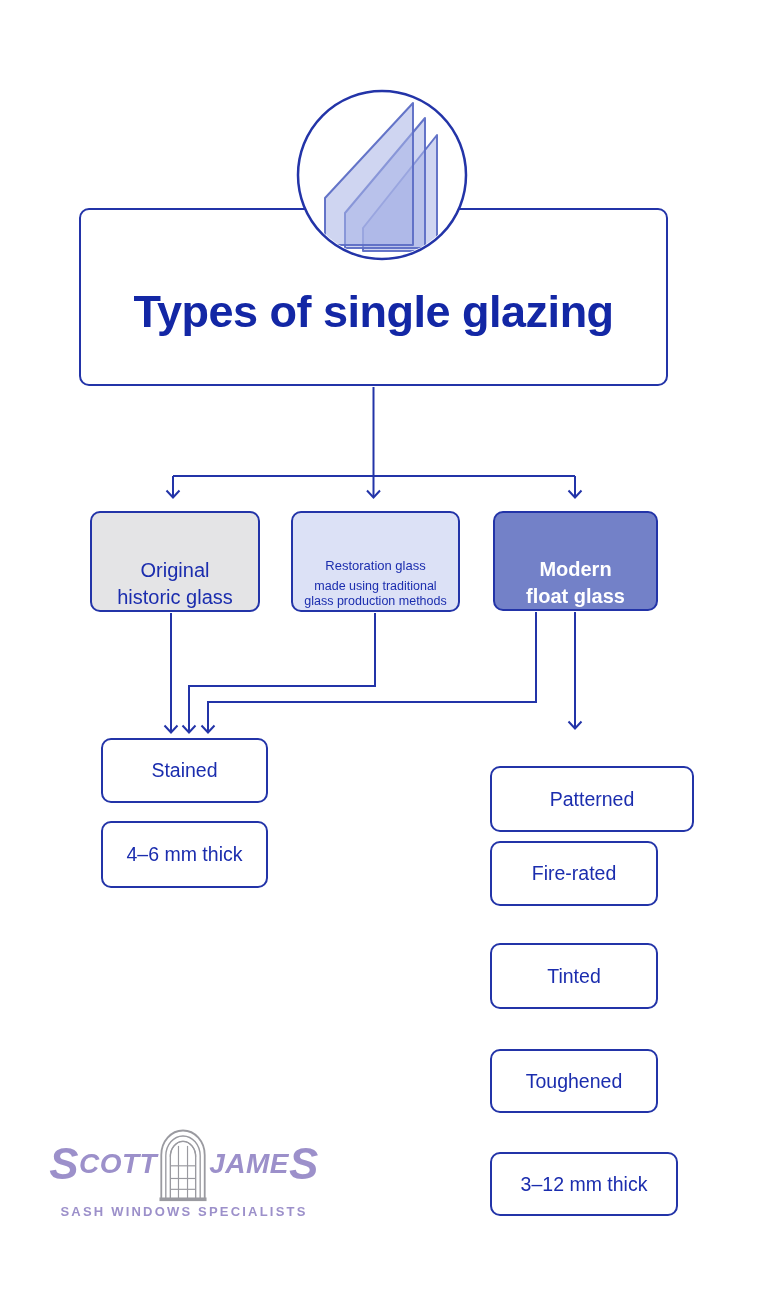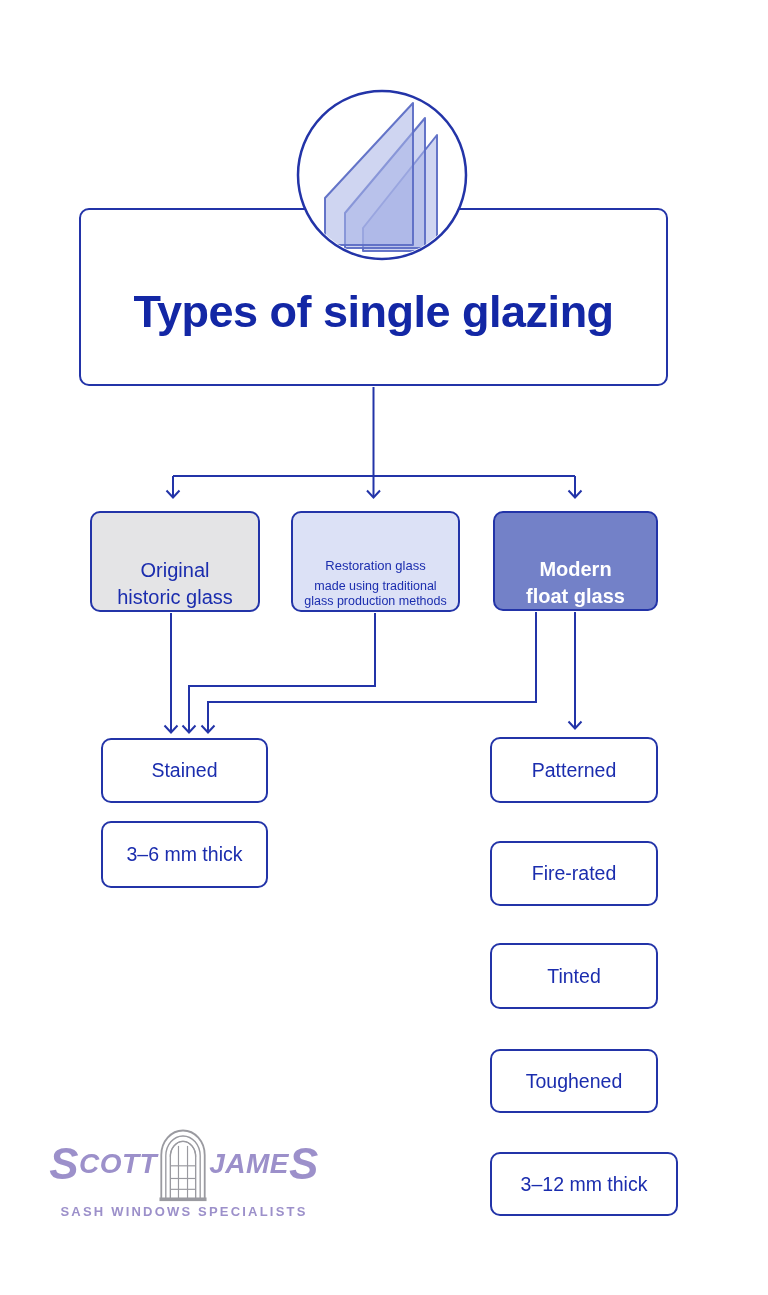--- a/index.html
+++ b/index.html
@@ -22,21 +22,21 @@
   .pre{white-space:pre-line;}
   .cat{font-size:20px;font-weight:500;line-height:1.32;justify-content:flex-end;}
   .cat-original{left:90px;top:503px;width:170px;height:101px;background:#e4e4e6;}
   .cat-restoration{left:291px;top:503px;width:169px;height:101px;background:#dce1f6;}
   .cat-restoration .cat-label{font-size:13px;margin-bottom:5px;}
   .cat-sub{font-size:12.5px;line-height:1.25;font-weight:400;padding:0 8px;}
   .cat-modern{left:493px;top:503px;width:165px;height:100px;background:#7381c8;color:#ffffff;font-weight:700;}
   .leaf{font-size:19.5px;font-weight:500;}
   .leaf-stained{left:101px;top:730px;width:167px;height:65px;}
   .leaf-thick46{left:101px;top:813px;width:167px;height:67px;}
-  .leaf-patterned{left:490px;top:729px;width:168px;height:66px;}
+  .leaf-patterned{left:490px;top:758px;width:204px;height:66px;}
   .leaf-fire{left:490px;top:833px;width:168px;height:65px;}
   .leaf-tinted{left:490px;top:935px;width:168px;height:66px;}
   .leaf-toughened{left:490px;top:1041px;width:168px;height:64px;}
   .leaf-thick312{left:490px;top:1144px;width:188px;height:64px;}
   .logo{
     position:absolute;left:58px;top:1118px;width:252px;z-index:2;
     display:flex;flex-direction:column;align-items:center;color:#9c90ca;
   }
   .brand-row{
     display:flex;align-items:center;justify-content:center;height:76px;
@@ -69,21 +69,21 @@
   </div>
   <div class="box cat cat-modern">
     <span class="pre cat-label">Modern
 float glass</span>
   </div>
 
   <div class="box leaf leaf-stained">
     <span>Stained</span>
   </div>
   <div class="box leaf leaf-thick46">
-    <span>3–6 mm thick</span>
+    <span>4–6 mm thick</span>
   </div>
 
   <div class="box leaf leaf-patterned">
     <span>Patterned</span>
   </div>
   <div class="box leaf leaf-fire">
     <span>Fire-rated</span>
   </div>
   <div class="box leaf leaf-tinted">
     <span>Tinted</span>

